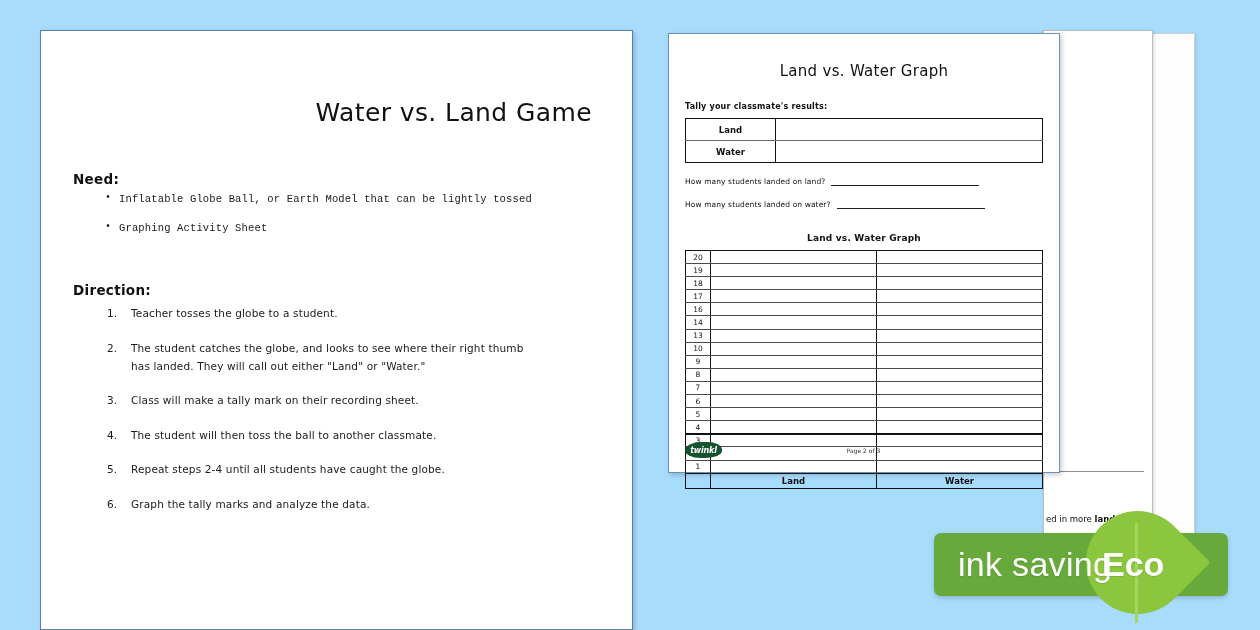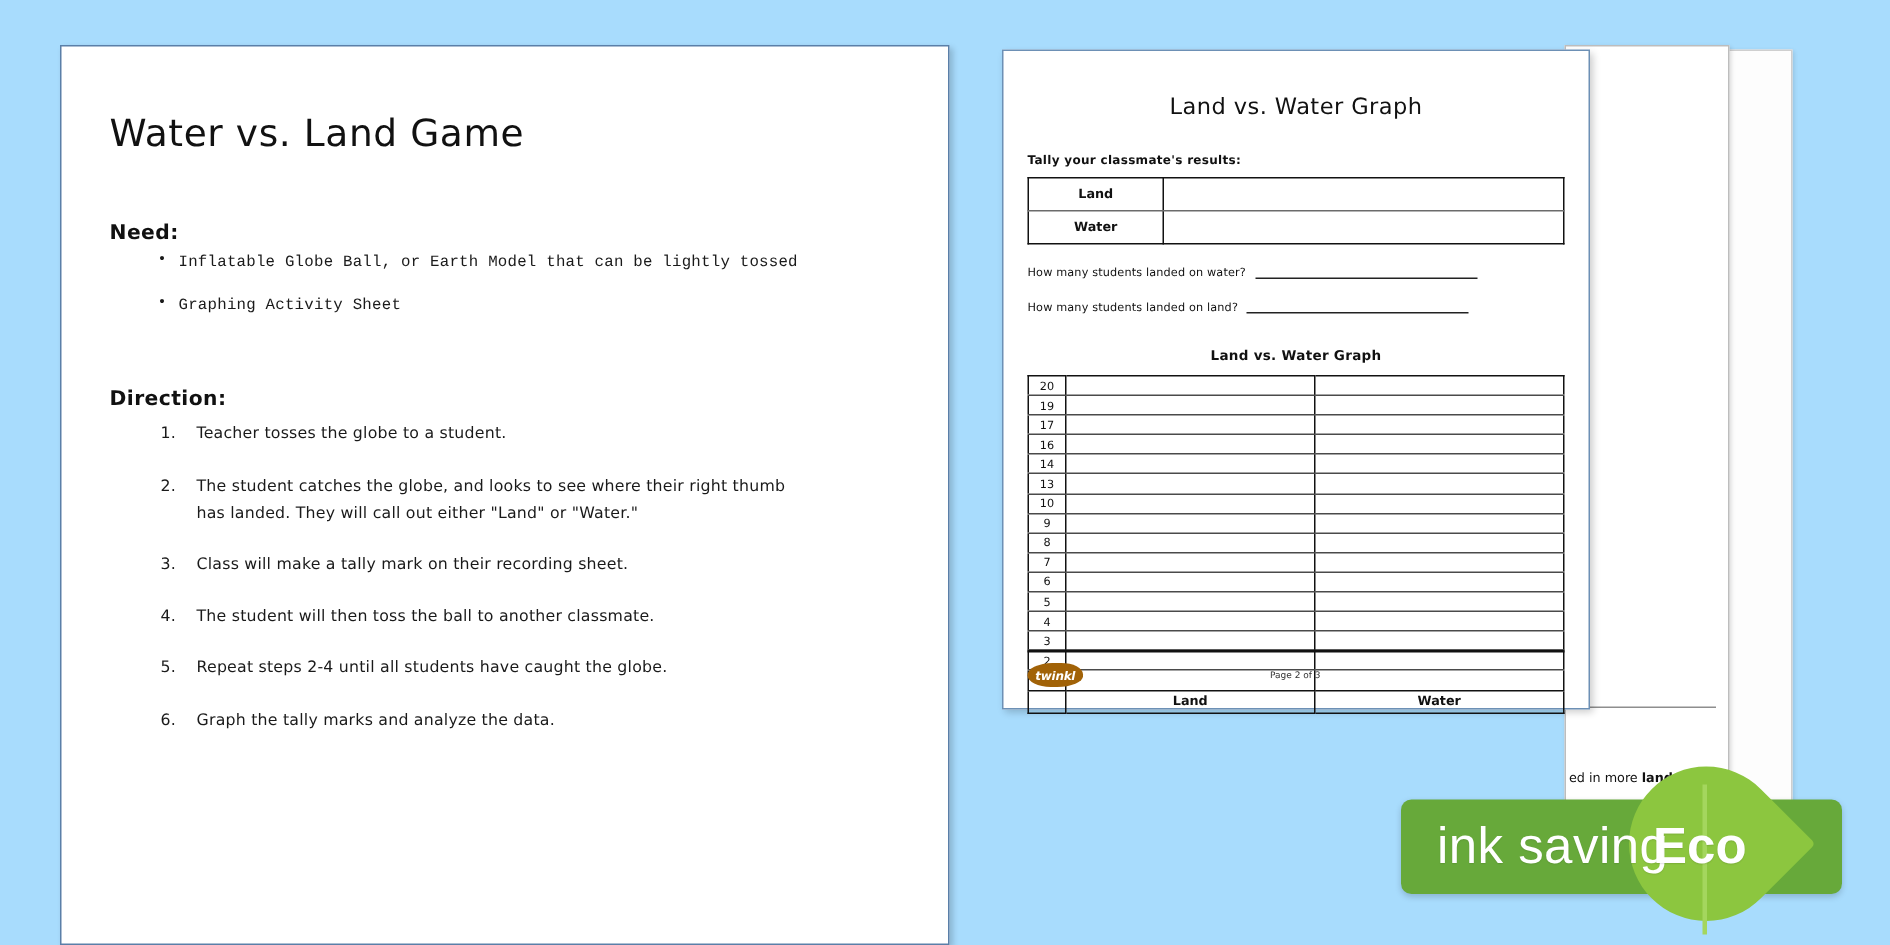--- a/index.html
+++ b/index.html
@@ -23,27 +23,27 @@
     top: 30px;
     width: 593px;
     height: 600px;
     background: #ffffff;
     border: 1px solid #5a7fa8;
     box-shadow: 2px 2px 4px rgba(0,0,0,0.18);
     padding: 30px 40px 0 32px;
   }
 
   .doc-title {
-    text-align: left;
+    text-align: right;
     font-size: 25px;
     color: #111;
     letter-spacing: 0.4px;
     line-height: 1.45;
     font-weight: 400;
-    margin-top: 10px;
+    margin-top: 34px;
   }
   .doc-title span { display: block; }
 
   .section-head {
     font-size: 13.5px;
     font-weight: 700;
     color: #111;
     margin-top: 40px;
     margin-bottom: 6px;
     letter-spacing: 0.3px;
@@ -247,21 +247,21 @@
     right: 16px;
     bottom: 14px;
     border-top: 2px solid #111;
     padding-top: 7px;
     display: flex;
     align-items: center;
   }
   .twinkl-logo {
     width: 37px;
     height: 16px;
-    background: #a16207;
+    background: #14532d;
     border-radius: 48% 42% 50% 45% / 55% 50% 48% 52%;
     color: #fff;
     font-size: 8px;
     font-weight: 700;
     font-style: italic;
     display: flex;
     align-items: center;
     justify-content: center;
     letter-spacing: -0.2px;
   }
@@ -376,39 +376,44 @@
       <td></td>
     </tr>
     <tr>
       <td class="lbl">Water</td>
       <td></td>
     </tr>
   </tbody>
     </table>
 
   <div class="q-row">
+    <span class="q-text">How many students landed on land?</span>
+    <span class="q-blank"></span>
+  </div>
+  <div class="q-row">
     <span class="q-text">How many students landed on water?</span>
     <span class="q-blank"></span>
   </div>
-  <div class="q-row">
-    <span class="q-text">How many students landed on land?</span>
-    <span class="q-blank"></span>
-  </div>
 
   <div class="graph-title">Land vs. Water Graph</div>
 
   <table class="graph">
     <tbody>
         <tr>
           <td class="num">20</td>
           <td></td>
           <td class="col-w"></td>
         </tr>
         <tr>
           <td class="num">19</td>
+          <td></td>
+          <td class="col-w"></td>
+        </tr>
+        <tr>
+          <td class="num">18</td>
           <td></td>
           <td class="col-w"></td>
         </tr>
         <tr>
           <td class="num">17</td>
           <td></td>
           <td class="col-w"></td>
         </tr>
         <tr>
           <td class="num">16</td>

